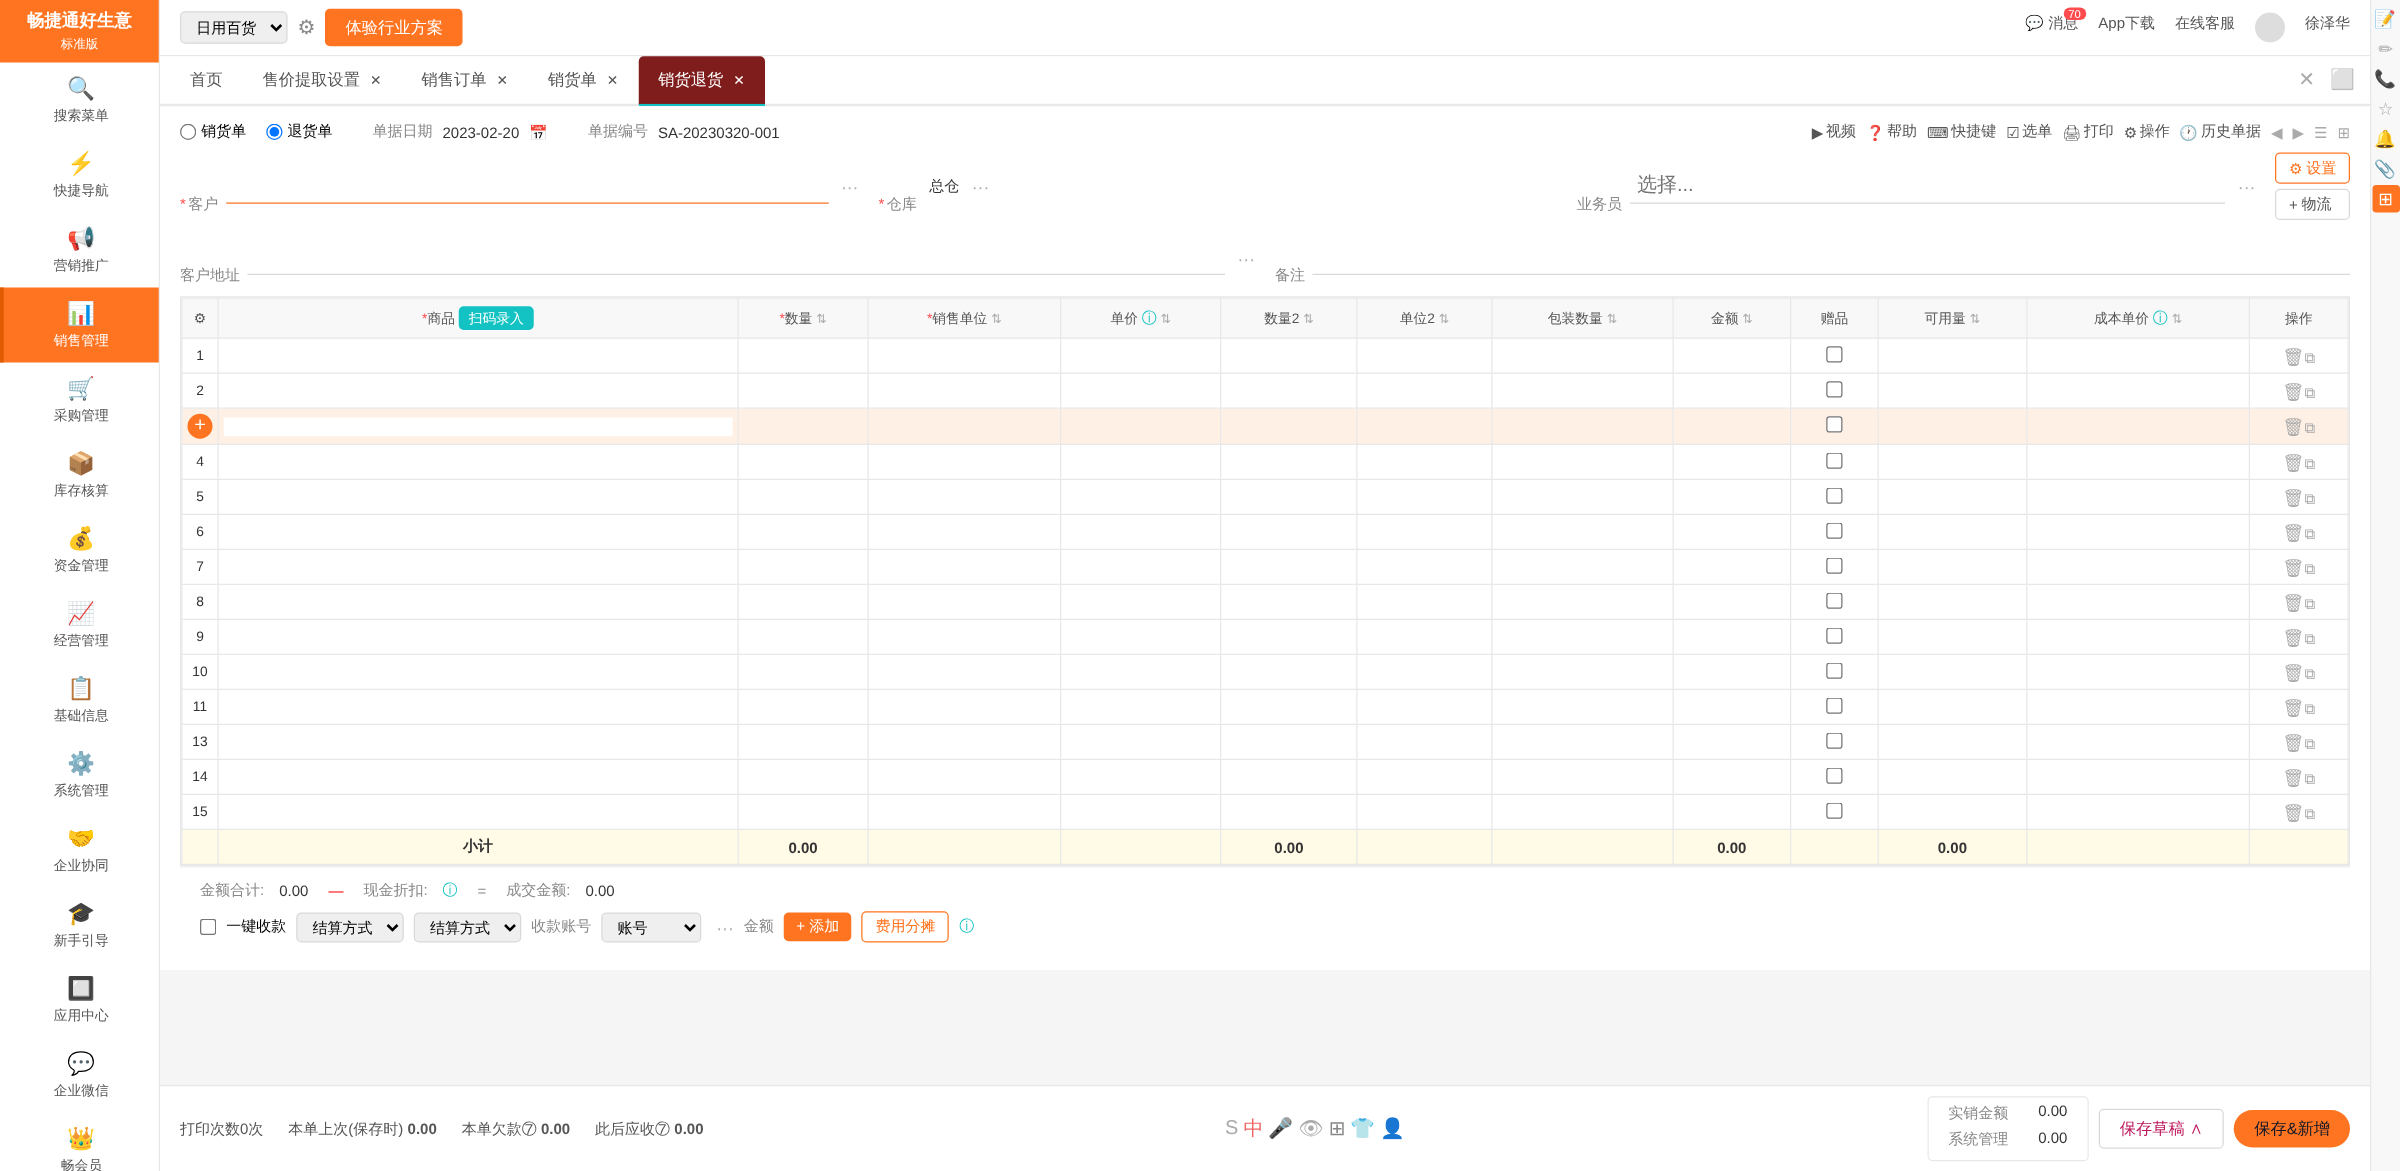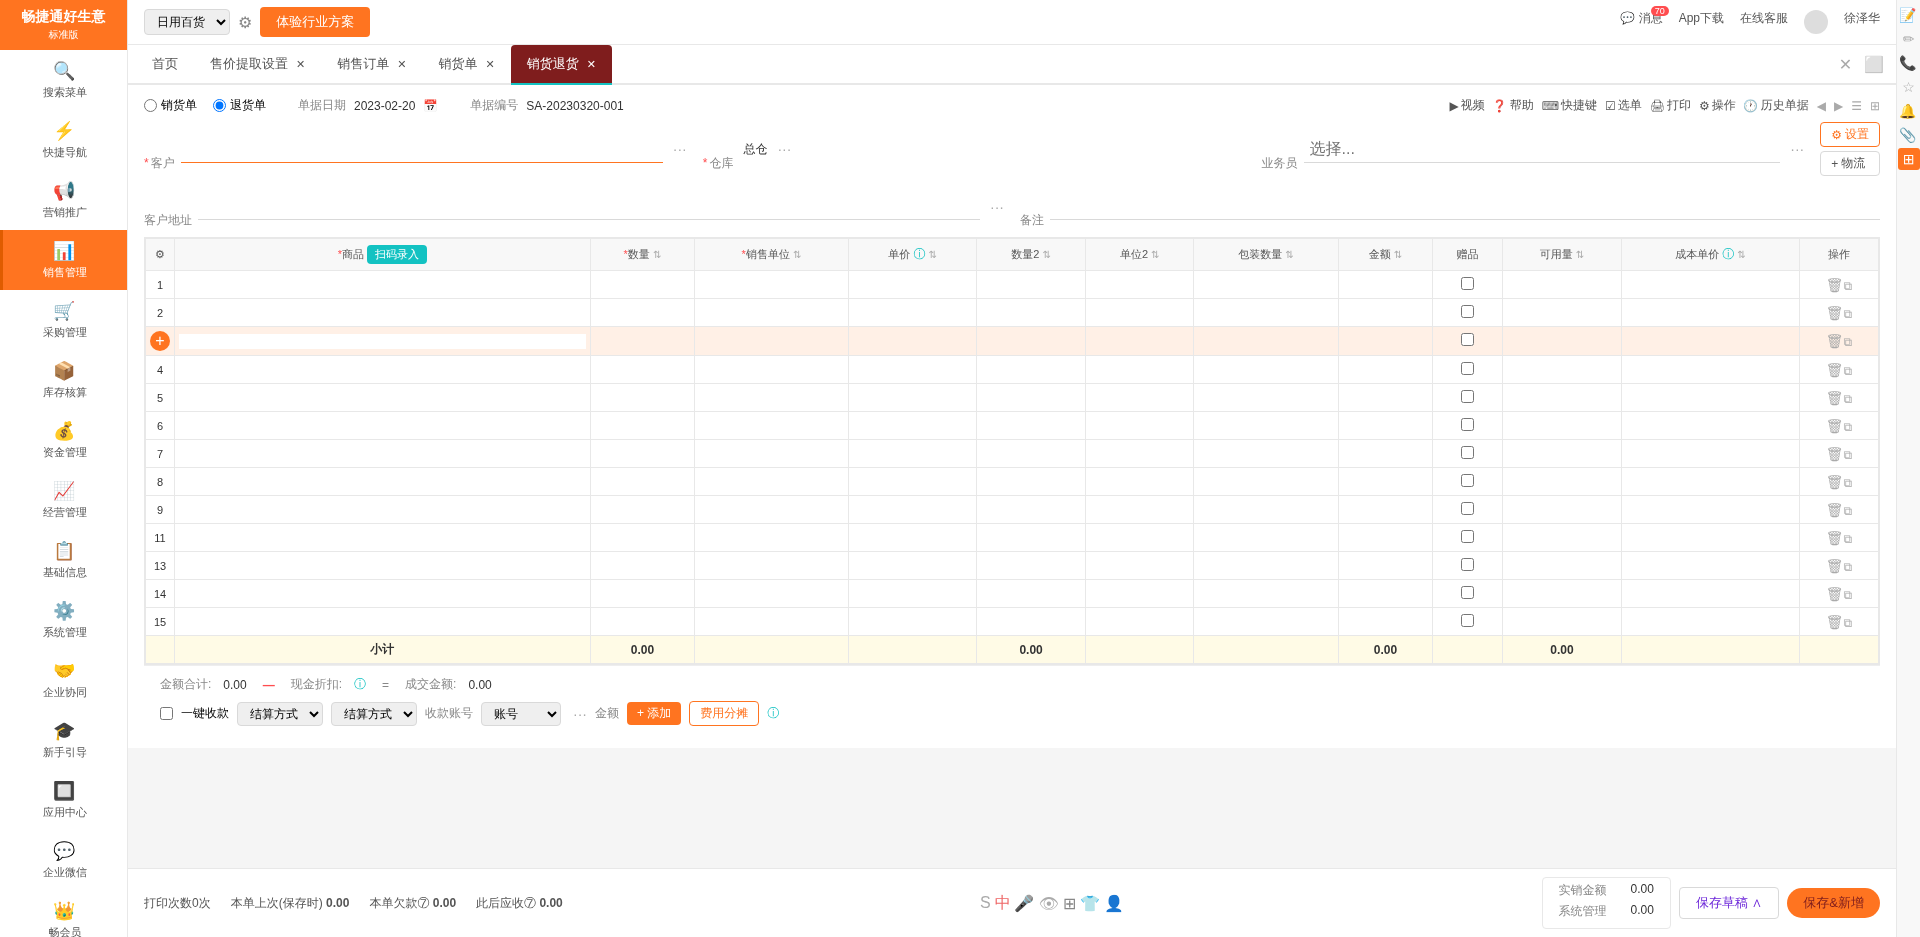--- a/index.html
+++ b/index.html
@@ -81,22 +81,22 @@
     .payment-row { display: flex; align-items: center; gap: 8px; }
     .payment-checkbox { cursor: pointer; }
     .payment-select { border: 1px solid #d9d9d9; border-radius: 4px; padding: 3px 8px; font-size: 12px; min-width: 80px; }
     .add-btn { background: #ff7420; color: #fff; border: none; border-radius: 4px; padding: 3px 10px; cursor: pointer; font-size: 12px; }
     .fee-btn { border: 1px solid #ff7420; color: #ff7420; background: #fff; border-radius: 4px; padding: 3px 10px; cursor: pointer; font-size: 12px; }
 
     
     .footer { background: #fff; border-top: 1px solid #e8e8e8; padding: 8px 16px; display: flex; align-items: center; justify-content: space-between; flex-shrink: 0; }
     .footer-info { display: flex; gap: 20px; font-size: 12px; color: #555; }
     .footer-tools { display: flex; gap: 4px; align-items: center; }
-    .save-draft-btn { border: 1px solid #d9d9d9; background: #fff; border-radius: 4px; padding: 6px 16px; cursor: pointer; font-size: 13px; color: #6d28d9; }
-    .save-new-btn { background: #ff7420; color: #7f1d1d; border: none; border-radius: 15px; padding: 6px 16px; cursor: pointer; font-size: 13px; }
+    .save-draft-btn { border: 1px solid #d9d9d9; background: #fff; border-radius: 4px; padding: 6px 16px; cursor: pointer; font-size: 13px; color: #be185d; }
+    .save-new-btn { background: #ff7420; color: #0f172a; border: none; border-radius: 15px; padding: 6px 16px; cursor: pointer; font-size: 13px; }
     .summary-row { display: flex; justify-content: space-between; gap: 24px; margin-bottom: 4px; }
     .summary-label { color: #888; }
     .summary-value { color: #333; font-weight: 500; }
 
     
     .right-sidebar { width: 24px; background: #f8f8f8; display: flex; flex-direction: column; align-items: center; padding: 4px 0; gap: 2px; border-left: 1px solid #e8e8e8; flex-shrink: 0; }
     .right-icon { width: 22px; height: 22px; display: flex; align-items: center; justify-content: center; cursor: pointer; color: #aaa; font-size: 14px; }
     .right-icon.active { background: #ff7420; color: #fff; border-radius: 3px; }
 
     .info-icon { color: #13c2c2; cursor: pointer; font-size: 12px; }
@@ -474,20 +474,35 @@
                 <td></td>
                 <td></td>
                 <td></td>
                 <td></td>
                 <td><input type="checkbox" style=""></td>
                 <td></td>
                 <td></td>
                 <td><button class="del-btn">🗑</button><button class="copy-btn">⧉</button></td>
               </tr>
               <tr>
+                <td class="row-num">10</td>
+                <td></td>
+                <td></td>
+                <td></td>
+                <td></td>
+                <td></td>
+                <td></td>
+                <td></td>
+                <td></td>
+                <td><input type="checkbox" style=""></td>
+                <td></td>
+                <td></td>
+                <td><button class="del-btn">🗑</button><button class="copy-btn">⧉</button></td>
+              </tr>
+              <tr>
                 <td class="row-num">11</td>
                 <td></td>
                 <td></td>
                 <td></td>
                 <td></td>
                 <td></td>
                 <td></td>
                 <td></td>
                 <td></td>
                 <td><input type="checkbox" style=""></td>

